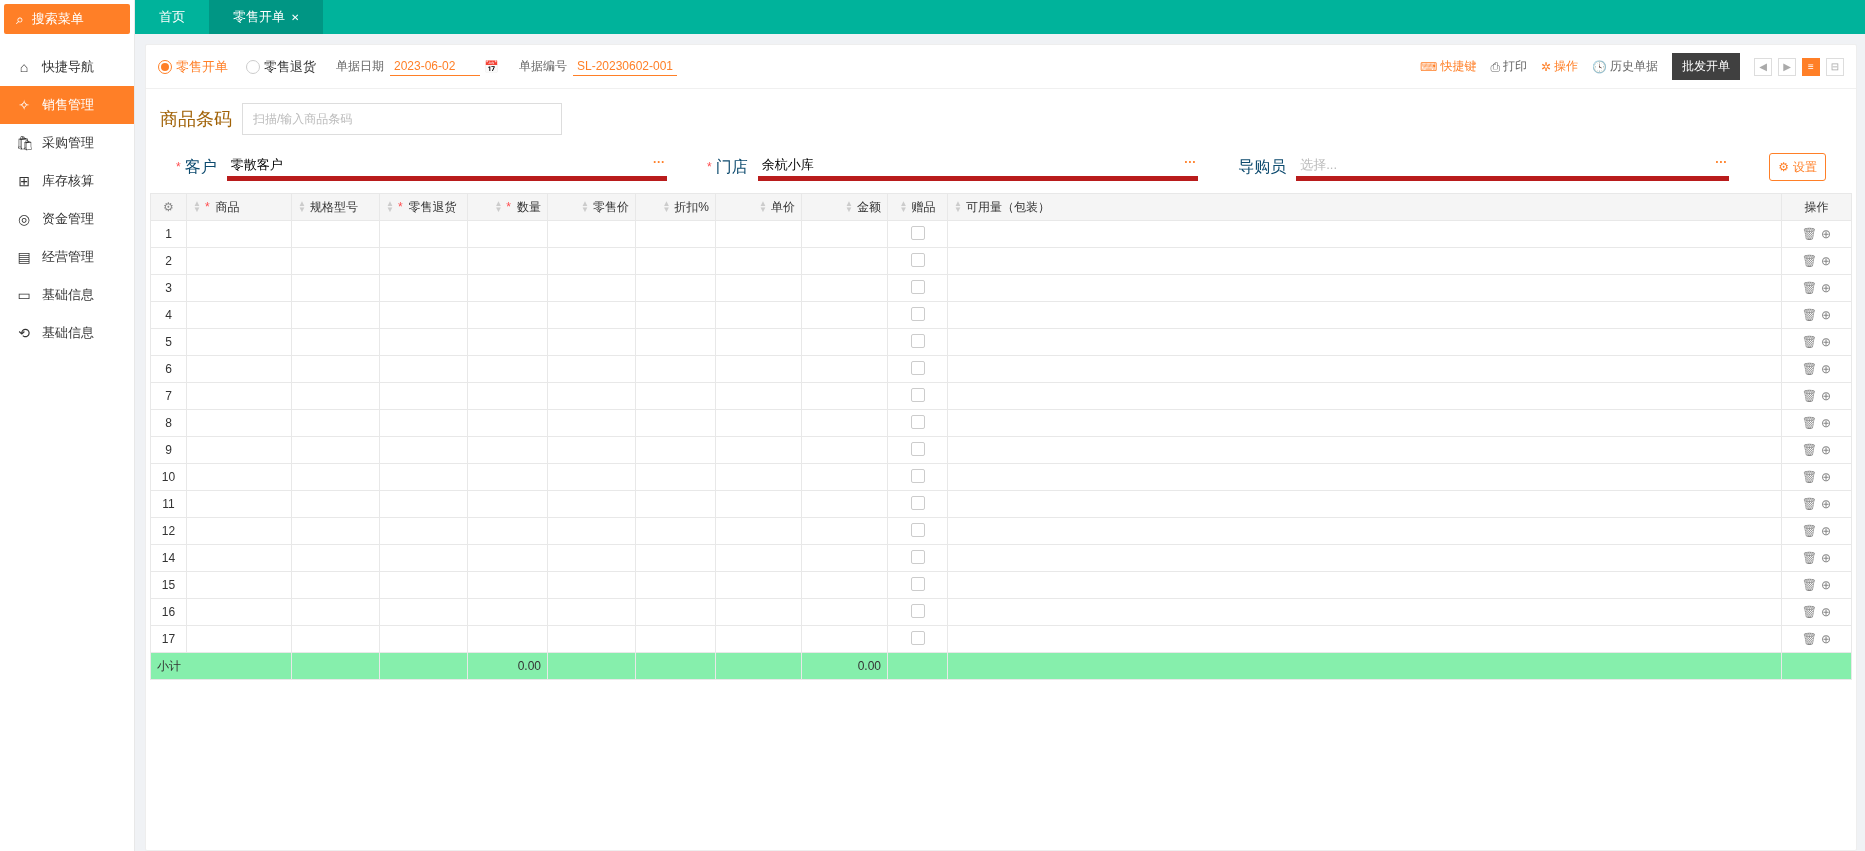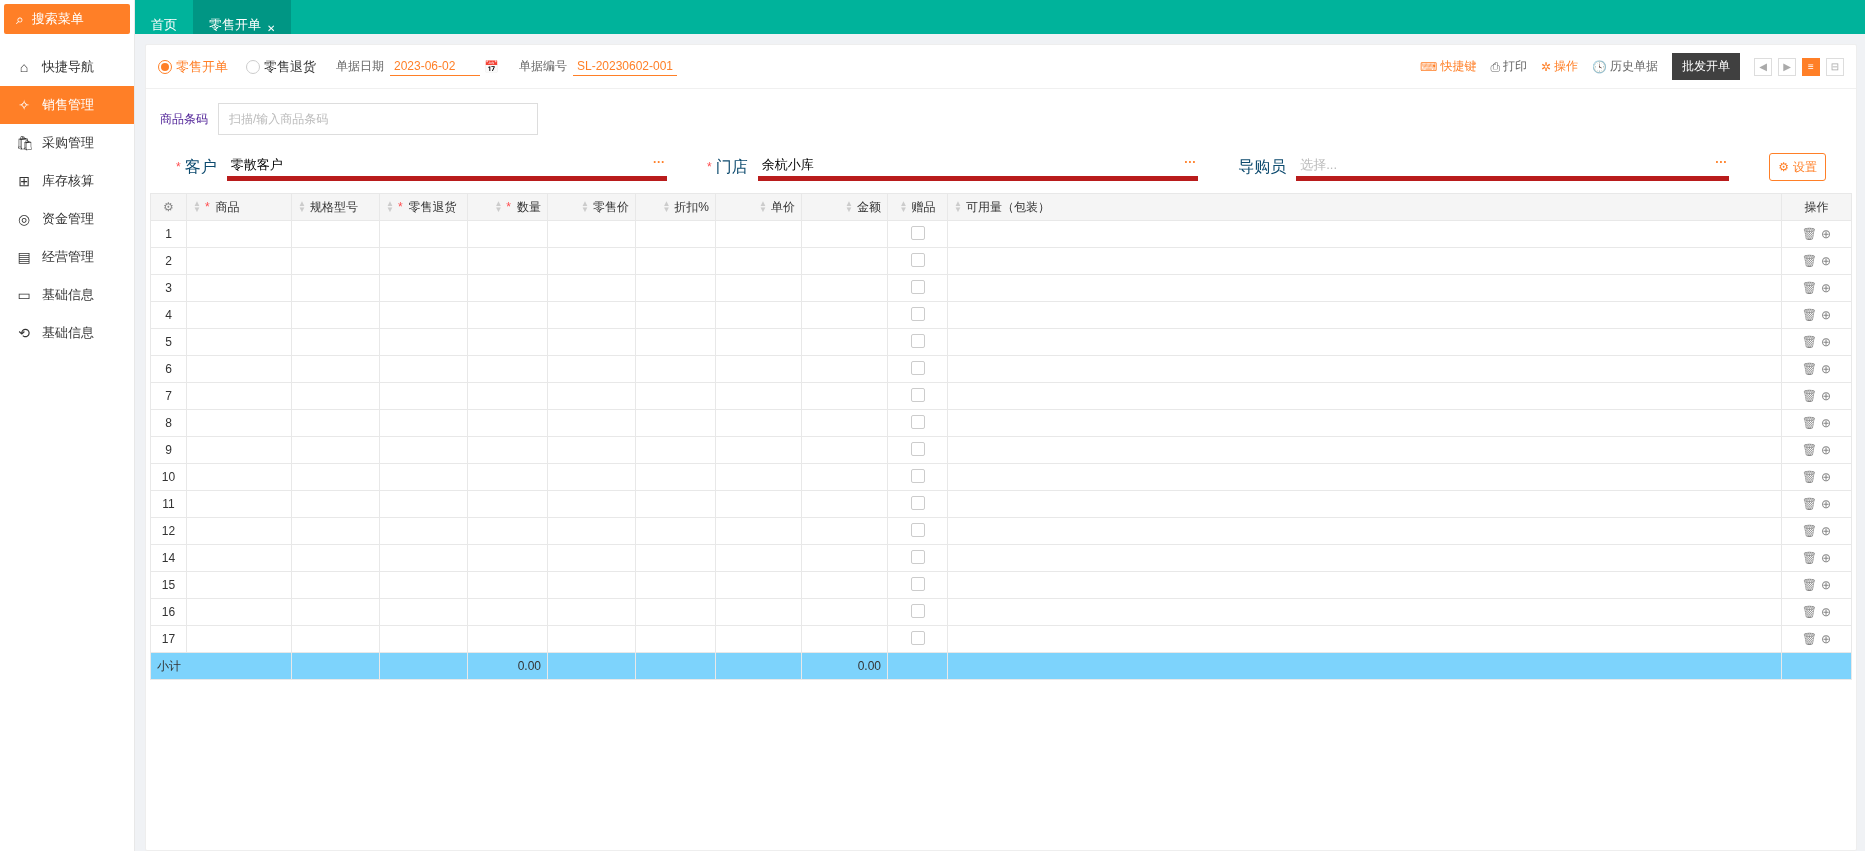--- a/index.html
+++ b/index.html
@@ -9,21 +9,21 @@
 .sidebar{width:135px;background:#fff;border-right:1px solid #e8e8e8;flex-shrink:0;}
 .search-menu{background:#ff7f27;color:#fff;height:30px;margin:4px;display:flex;align-items:center;padding:0 12px;font-size:13px;cursor:pointer;border-radius:2px;}
 .search-menu .icon{margin-right:8px;font-size:14px;}
 .menu-list{padding-top:10px;}
 .menu-item{height:38px;display:flex;align-items:center;padding:0 16px;cursor:pointer;font-size:13px;color:#333;}
 .menu-item .icon{margin-right:10px;width:16px;text-align:center;font-size:14px;}
 .menu-item.active{background:#ff7f27;color:#fff;}
 
 .main{flex:1;display:flex;flex-direction:column;overflow:hidden;}
 .tabbar{background:#00b39b;height:34px;display:flex;align-items:stretch;}
-.tab{padding:0 16px;color:#fff;display:flex;align-items:flex-end;font-size:13px;cursor:pointer;}
+.tab{padding:0 24px;color:#fff;display:flex;align-items:center;font-size:13px;cursor:pointer;}
 .tab.active{background:#009684;}
 .tab .close{margin-left:6px;font-size:10px;}
 .content{flex:1;padding:10px 8px 0 10px;overflow:hidden;display:flex;flex-direction:column;}
 .panel{background:#fff;border:1px solid #eee;border-radius:2px;padding:0;flex:1;display:flex;flex-direction:column;overflow:hidden;}
 .panel-header{display:flex;align-items:center;padding:8px 12px;border-bottom:1px solid #f0f0f0;}
 .radio-group{display:flex;align-items:center;gap:18px;}
 .radio{display:flex;align-items:center;cursor:pointer;}
 .radio .circle{width:14px;height:14px;border:1px solid #ccc;border-radius:50%;margin-right:4px;display:flex;align-items:center;justify-content:center;}
 .radio.checked .circle{border-color:#ff7f27;}
 .radio.checked .circle::after{content:"";width:8px;height:8px;background:#ff7f27;border-radius:50%;}
@@ -34,21 +34,21 @@
 .hdr-field .val{color:#ff7f27;border-bottom:1px solid #ff7f27;padding:2px 4px;min-width:90px;}
 .hdr-right{margin-left:auto;display:flex;align-items:center;gap:14px;}
 .hdr-action{color:#ff7f27;cursor:pointer;display:flex;align-items:center;gap:3px;font-size:12px;}
 .hdr-action.gray{color:#666;}
 .hdr-btn{background:#404040;color:#fff;padding:5px 10px;cursor:pointer;font-size:12px;}
 .nav-icons{display:flex;align-items:center;gap:6px;}
 .nav-icon{width:18px;height:18px;border:1px solid #ddd;display:flex;align-items:center;justify-content:center;color:#aaa;cursor:pointer;font-size:10px;}
 .nav-icon.filled{background:#ff7f27;border-color:#ff7f27;color:#fff;}
 
 .barcode-row{padding:14px 14px;display:flex;align-items:center;}
-.barcode-row .label{font-size:12px;margin-right:10px;color:#4c1d95;}
+.barcode-row .label{font-size:18px;margin-right:10px;color:#a16207;}
 .barcode-row input{width:320px;height:32px;border:1px solid #ddd;padding:0 10px;font-size:12px;}
 
 .selector-row{display:flex;padding:4px 30px 12px 30px;gap:40px;}
 .sel{display:flex;align-items:center;flex:1;}
 .sel .req{color:#ff4d4f;margin-right:4px;}
 .sel .label{font-size:16px;color:#0c4a6e;margin-right:10px;}
 .sel .input-wrap{flex:1;position:relative;}
 .sel .input-wrap input{width:100%;border:none;border-bottom:5px solid #b91c1c;padding:4px 20px 4px 4px;font-size:13px;outline:none;}
 .sel .dots{position:absolute;right:2px;top:2px;color:#ff7f27;cursor:pointer;font-weight:bold;}
 .settings-btn{border:1px solid #ff7f27;color:#ff7f27;padding:4px 8px;border-radius:3px;cursor:pointer;margin-left:auto;display:flex;align-items:center;gap:4px;font-size:12px;}
@@ -58,21 +58,21 @@
 th,td{border:1px solid #e8e8e8;height:27px;padding:0 6px;font-size:12px;text-align:left;vertical-align:middle;}
 th{background:#f5f5f5;font-weight:normal;color:#333;position:relative;}
 th.center,td.center{text-align:center;}
 th.right,td.right{text-align:right;}
 .th-inner{display:flex;align-items:center;gap:4px;}
 .sort{color:#ccc;font-size:8px;line-height:6px;display:flex;flex-direction:column;}
 .req-star{color:#ff4d4f;margin-right:2px;}
 .gear{color:#888;}
 .chk{width:14px;height:14px;border:1px solid #ccc;border-radius:2px;display:inline-block;background:#fff;}
 .row-action{color:#888;cursor:pointer;margin:0 2px;}
-tr.subtotal{background:#7dd3fc;}
+tr.subtotal{background:#86efac;}
 tr.subtotal td{font-weight:normal;}
 input::placeholder{color:#bbb;}
 </style>
 </head>
 <body>
 
 <div class="layout">
 
   <div class="sidebar">
     <div class="search-menu">

